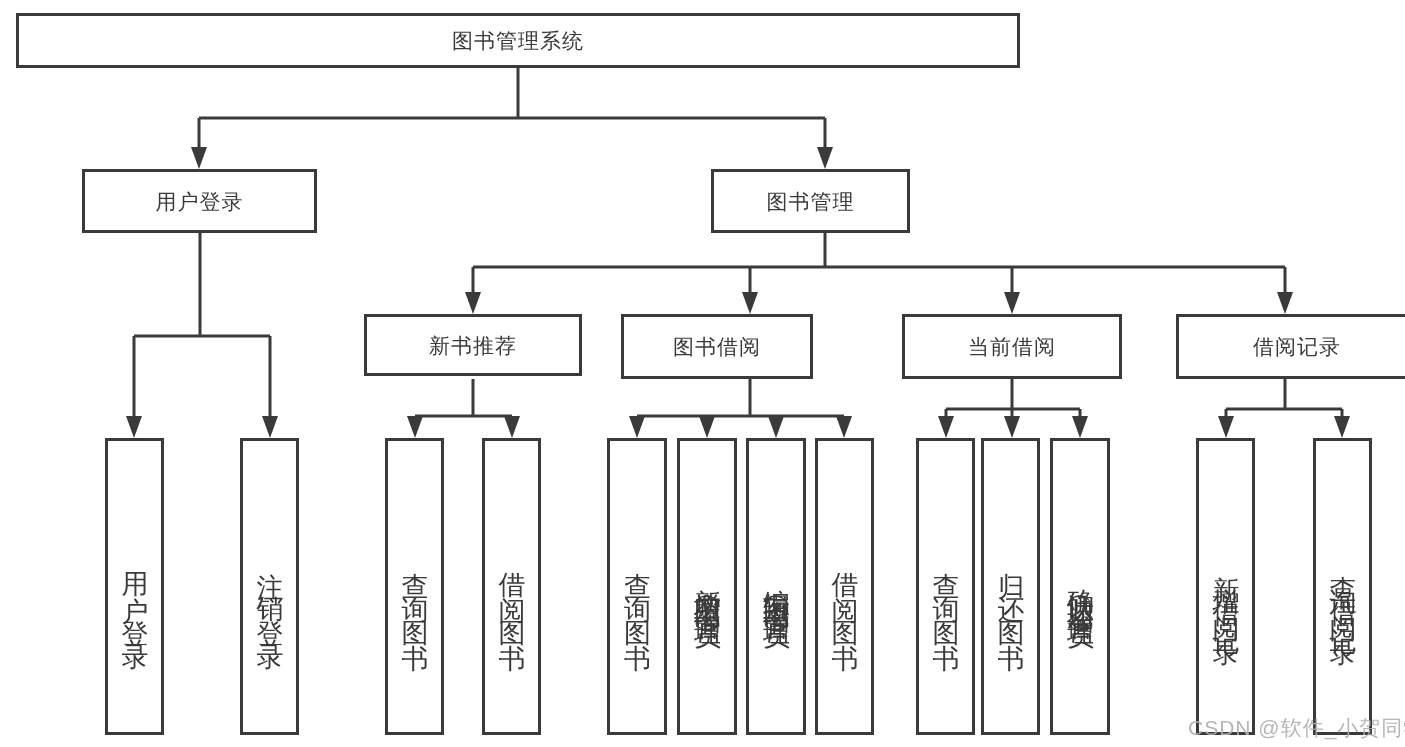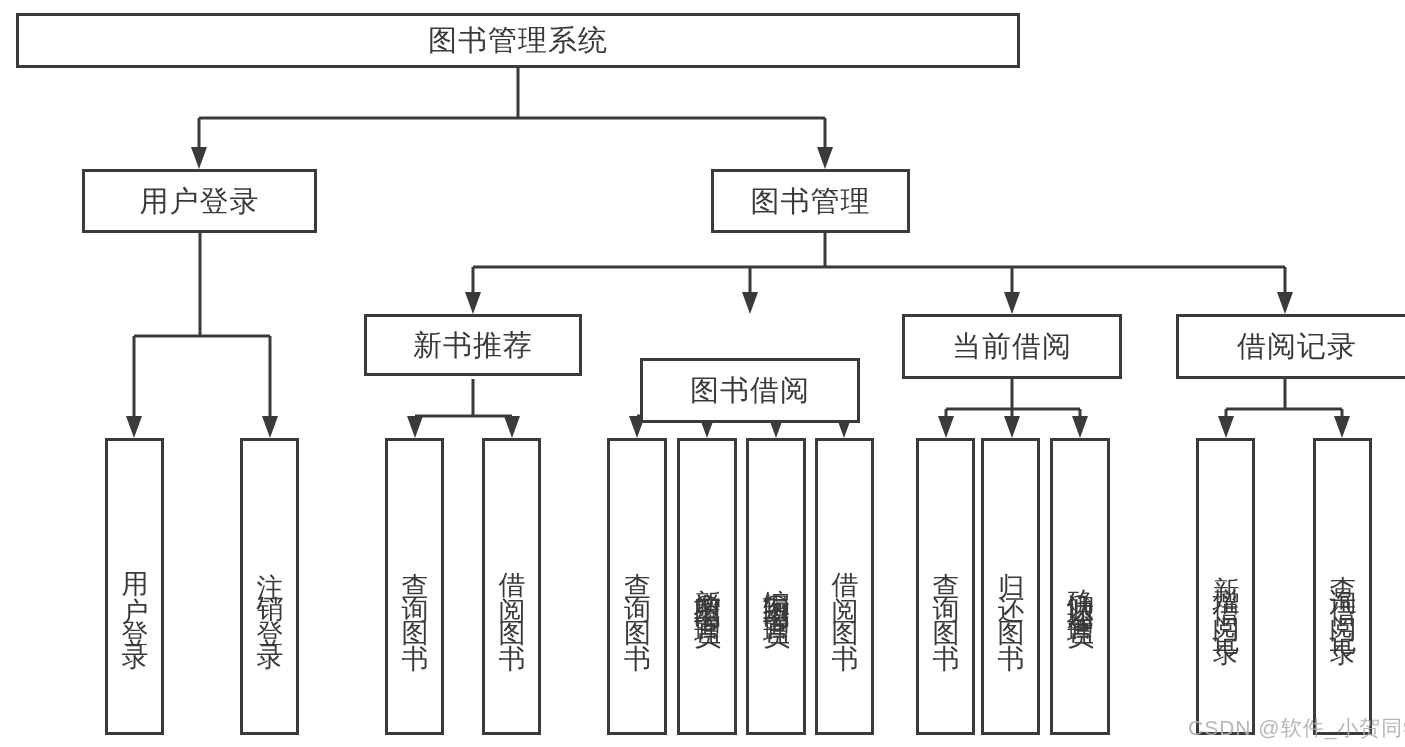--- a/index.html
+++ b/index.html
@@ -13,41 +13,41 @@
   }
   svg.wires{position:absolute;left:0;top:0;width:1405px;height:747px;}
   .node{
     position:absolute;
     box-sizing:border-box;
     background:#ffffff;
     border:3px solid #3a3a3a;
     display:flex;align-items:center;justify-content:center;
   }
   .node .lbl{
-    font-size:29px;
+    font-size:21px;
     line-height:1;
     letter-spacing:1px;
     white-space:nowrap;
   }
   .leaf .vtext{
     writing-mode:vertical-rl;
     text-orientation:mixed;
     font-size:27px;
     line-height:1;
     white-space:nowrap;
   }
   .vtext.loose{letter-spacing:24px;margin-bottom:-24px;}
   .vtext.medium{letter-spacing:13px;margin-bottom:-13px;}
   .vtext.tight{letter-spacing:5px;margin-bottom:-5px;}
   
   #n-root{left:16px;top:13px;width:1004px;height:55px;}
   #n-login{left:82px;top:169px;width:235px;height:64px;}
   #n-manage{left:711px;top:169px;width:199px;height:64px;}
   #n-recommend{left:364px;top:314px;width:218px;height:62px;}
-  #n-borrow{left:640px;top:314px;width:220px;height:65px;margin-top:44px;}
+  #n-borrow{left:621px;top:314px;width:192px;height:65px;}
   #n-current{left:902px;top:314px;width:220px;height:65px;}
   #n-records{left:1176px;top:314px;width:242px;height:65px;}
   #l-login-user{left:105px;top:438px;width:59px;height:297px;}
   #l-login-logout{left:240px;top:438px;width:59px;height:297px;}
   #l-rec-query{left:385px;top:438px;width:59px;height:297px;}
   #l-rec-borrow{left:482px;top:438px;width:59px;height:297px;}
   #l-bor-query{left:607px;top:438px;width:60px;height:297px;}
   #l-bor-add{left:677px;top:438px;width:60px;height:297px;}
   #l-bor-edit{left:746px;top:438px;width:60px;height:297px;}
   #l-bor-borrow{left:815px;top:438px;width:59px;height:297px;}

